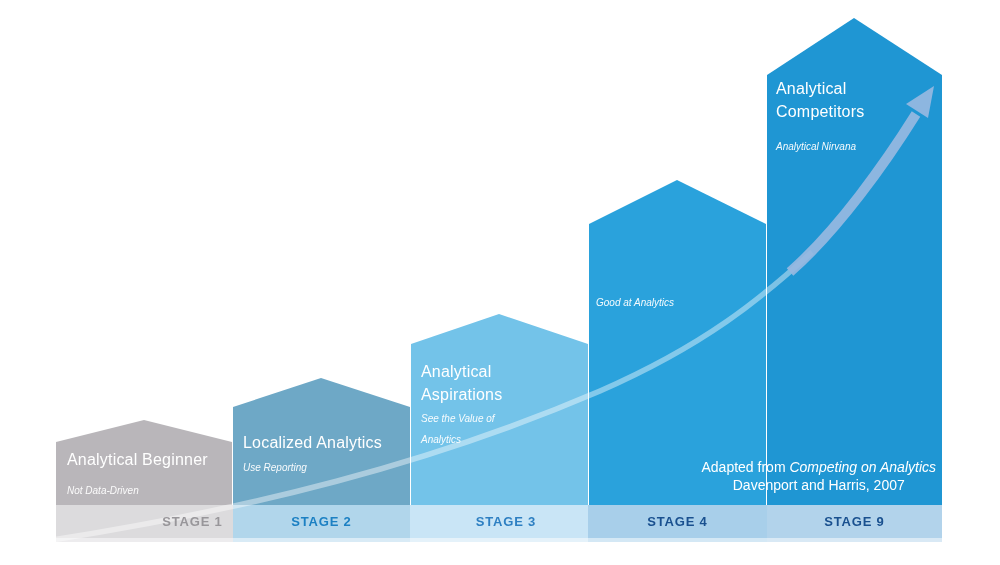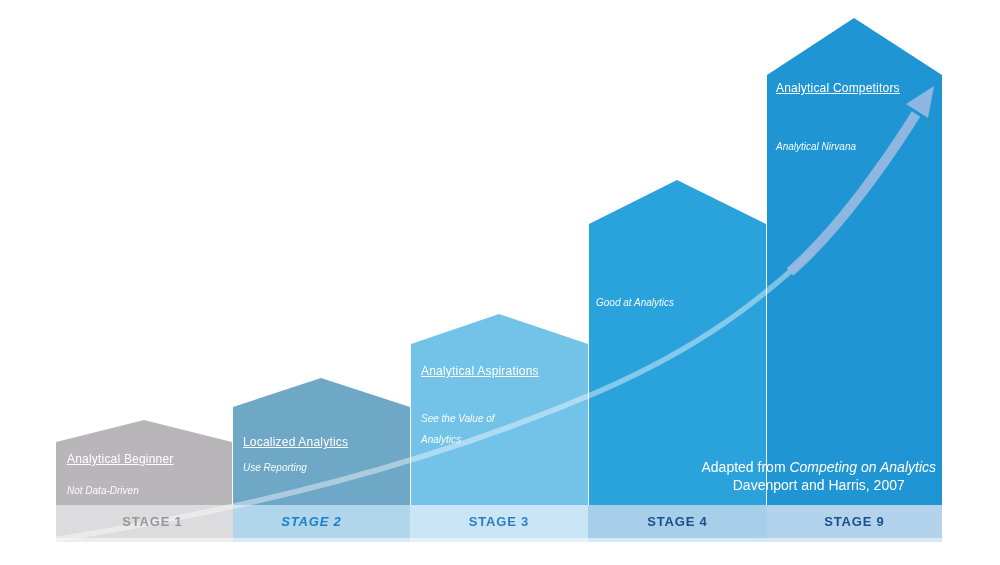--- a/index.html
+++ b/index.html
@@ -18,25 +18,24 @@
   #shapes-svg {
     position: absolute;
     inset: 0;
   }
   .bar-text {
     position: absolute;
     color: #ffffff;
     z-index: 3;
   }
   .bar-title {
-    font-size: 12px;
+    font-size: 16px;
     line-height: 23px;
     font-weight: 400;
     letter-spacing: 0.2px;
-    text-decoration: underline;
   }
   .bar-subtitle {
     font-style: italic;
     font-size: 10px;
     line-height: 21px;
     font-weight: 400;
     opacity: 0.95;
   }
   .band-cell {
     position: absolute;
@@ -101,27 +100,27 @@
   <div class="bar-text bar-subtitle" style="left:243px; top:457px;">Use Reporting</div>
 
   <div class="bar-text bar-title" style="left:421px; top:360px; width:120px;">Analytical Aspirations</div>
   <div class="bar-text bar-subtitle" style="left:421px; top:408px; width:114px;">See the Value of Analytics</div>
 
   <div class="bar-text bar-subtitle" style="left:596px; top:292px; width:150px;">Good at Analytics</div>
 
   <div class="bar-text bar-title" style="left:776px; top:77px; width:130px;">Analytical Competitors</div>
   <div class="bar-text bar-subtitle" style="left:776px; top:136px; width:160px;">Analytical Nirvana</div>
 
-  <div class="band-cell" style="left:64px;  width:177px;">
+  <div class="band-cell" style="left:56px;  width:177px;padding-left:48px;">
     <span style="color: rgb(152, 150, 154);">STAGE 1</span>
   </div>
-  <div class="band-cell" style="left:223px; width:177px;font-style:italic;">
+  <div class="band-cell" style="left:233px; width:177px;">
     <span style="color: rgb(28, 128, 195);">STAGE 2</span>
   </div>
-  <div class="band-cell" style="left:410px; width:178px;">
+  <div class="band-cell" style="left:410px; width:178px;padding-left:7px;">
     <span style="color: rgb(45, 127, 194);">STAGE 3</span>
   </div>
   <div class="band-cell" style="left:588px; width:179px;">
     <span style="color: rgb(25, 80, 143);">STAGE 4</span>
   </div>
   <div class="band-cell" style="left:767px; width:175px;">
     <span style="color: rgb(25, 80, 143);">STAGE 9</span>
   </div>
 
   <div id="attribution">

